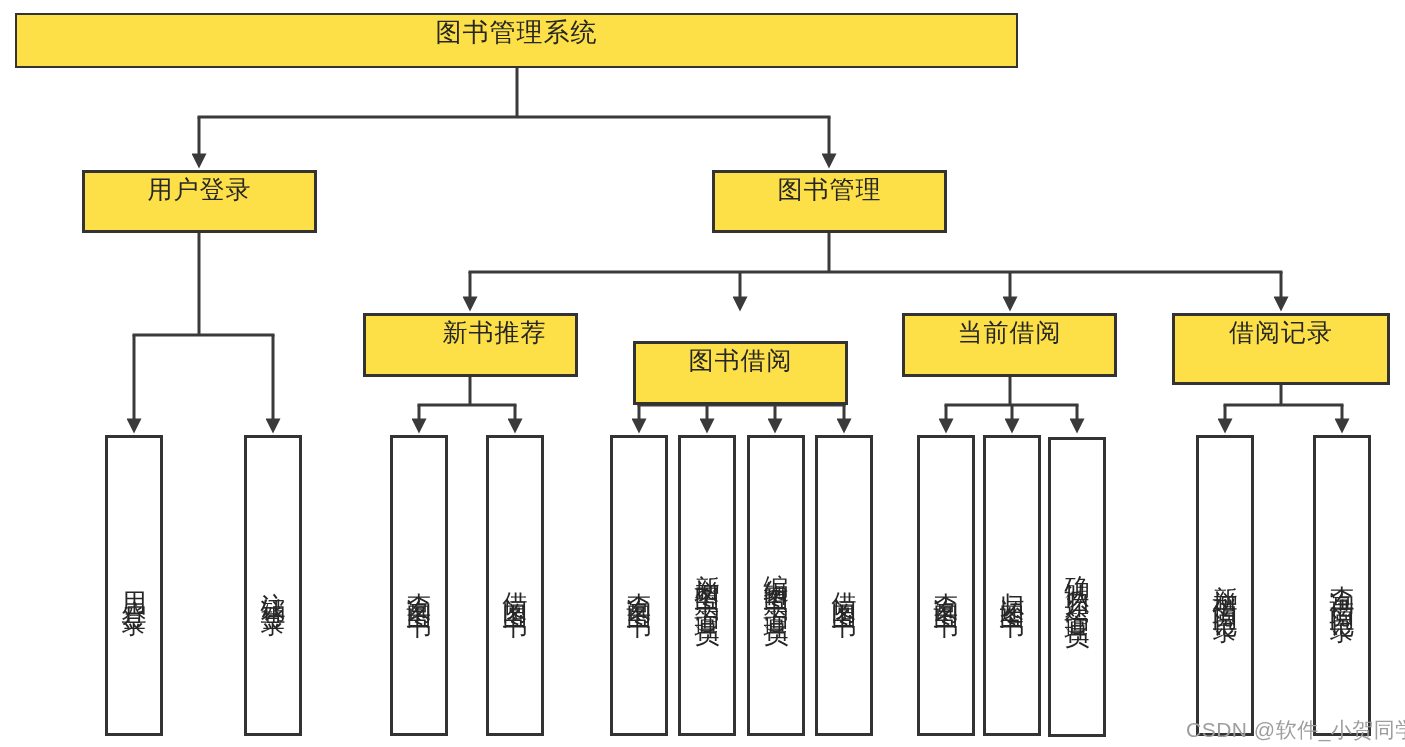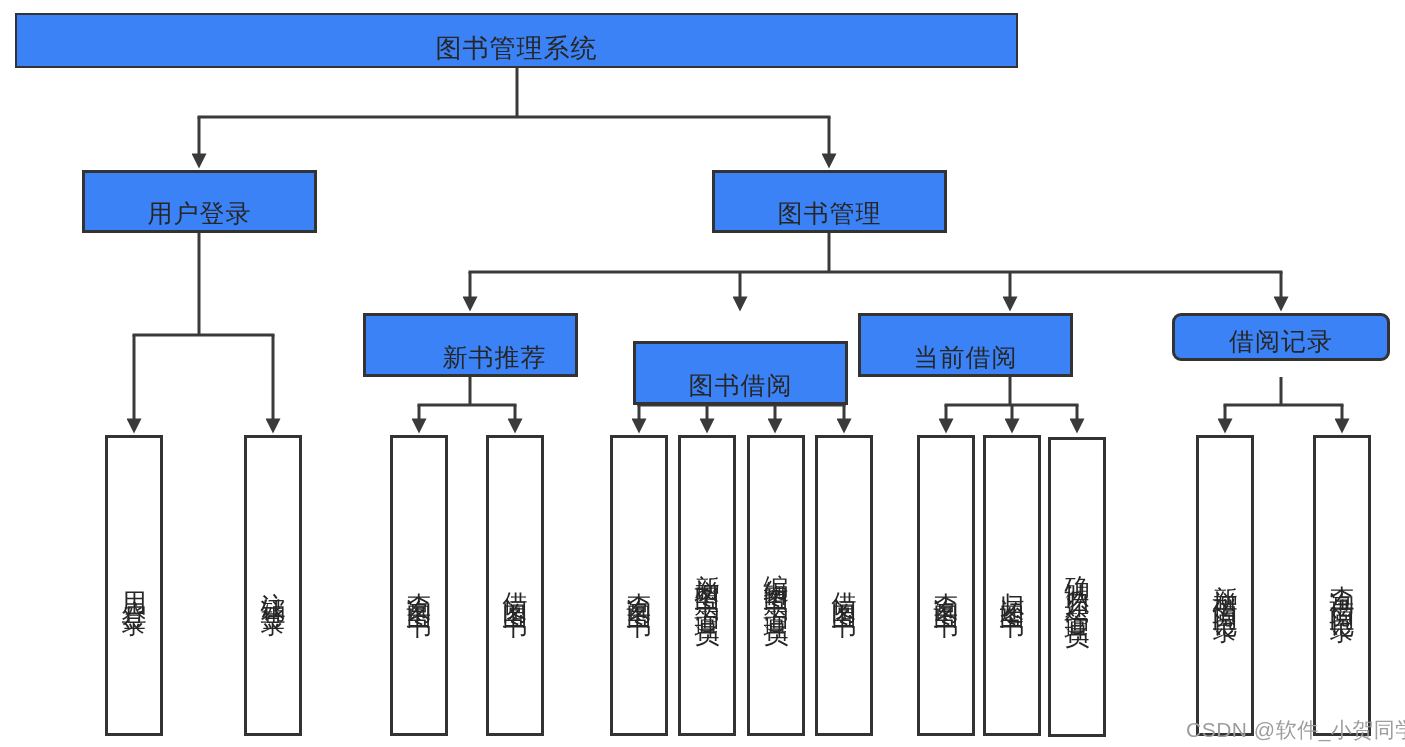--- a/index.html
+++ b/index.html
@@ -18,24 +18,24 @@
   svg.connectors {
     position: absolute;
     left: 0; top: 0;
     width: 1405px;
     height: 747px;
     z-index: 1;
   }
   .hbox {
     position: absolute;
     box-sizing: border-box;
-    background: #3b82f6;
+    background: #fde047;
     border: 3px solid #333333;
     display: flex;
-    align-items: flex-end;
+    align-items: flex-start;
     justify-content: center;
     font-size: 25px;
     letter-spacing: 1px;
     color: #262626;
     z-index: 2;
   }
   .hbox.root {
     font-size: 26px;
   }
   .vbox {
@@ -133,24 +133,24 @@
   <div class="hbox" style="left:712px; top:170px; width:235px; height:63px;">
     <span>图书管理</span>
   </div>
 
   <div class="hbox" style="left:363px; top:313px; width:215px; height:64px;padding-left:48px;">
     <span>新书推荐</span>
   </div>
   <div class="hbox" style="left:633px; top:313px; width:215px; height:64px;margin-top:28px;">
     <span>图书借阅</span>
   </div>
-  <div class="hbox" style="left:858px; top:313px; width:215px; height:64px;">
+  <div class="hbox" style="left:902px; top:313px; width:215px; height:64px;">
     <span>当前借阅</span>
   </div>
-  <div class="hbox" style="left:1172px; top:313px; width:218px; height:48px;border-radius:9px;">
+  <div class="hbox" style="left:1172px; top:313px; width:218px; height:72px;">
     <span>借阅记录</span>
   </div>
 
   <div class="vbox" style="left:105px; top:435px; width:58px; height:301px;">
     <span class="vtext">用户登录</span>
   </div>
   <div class="vbox" style="left:244px; top:435px; width:58px; height:301px;">
     <span class="vtext">注销登录</span>
   </div>
 

